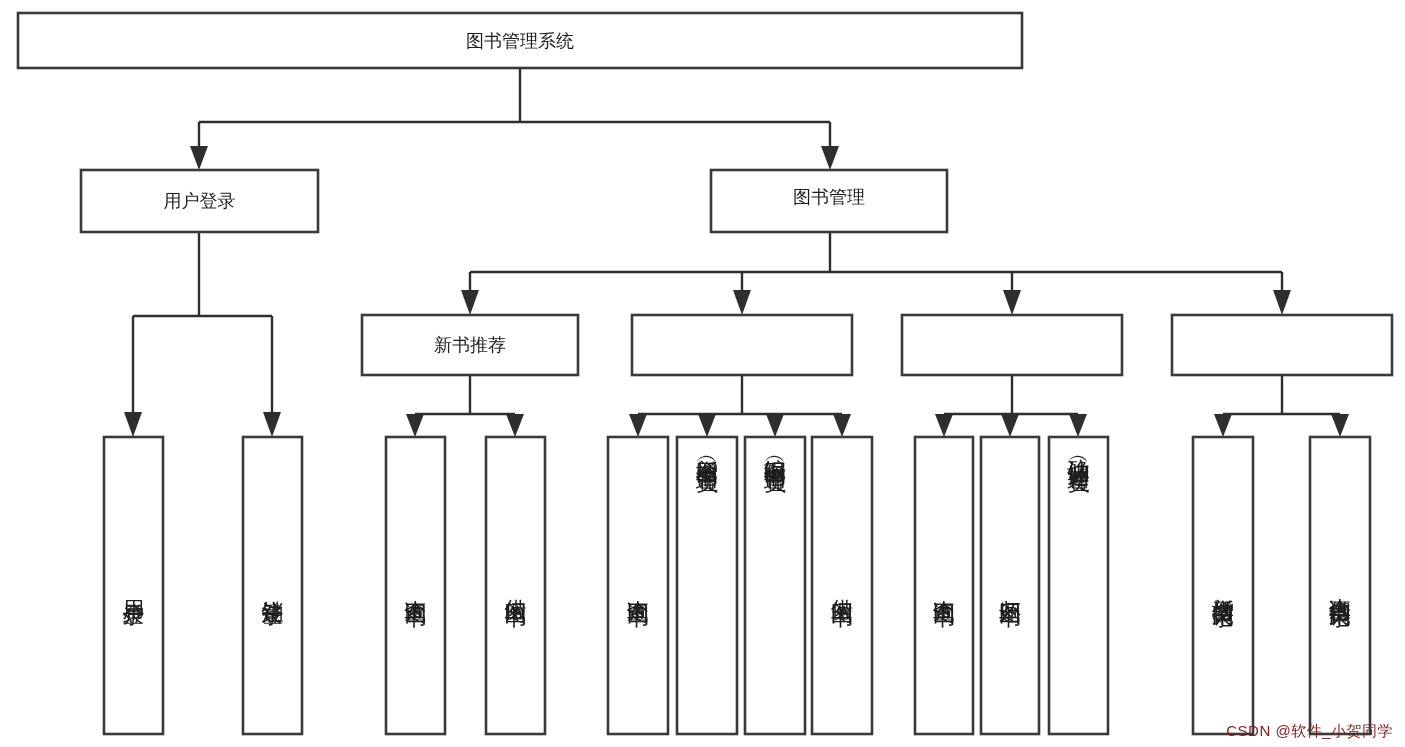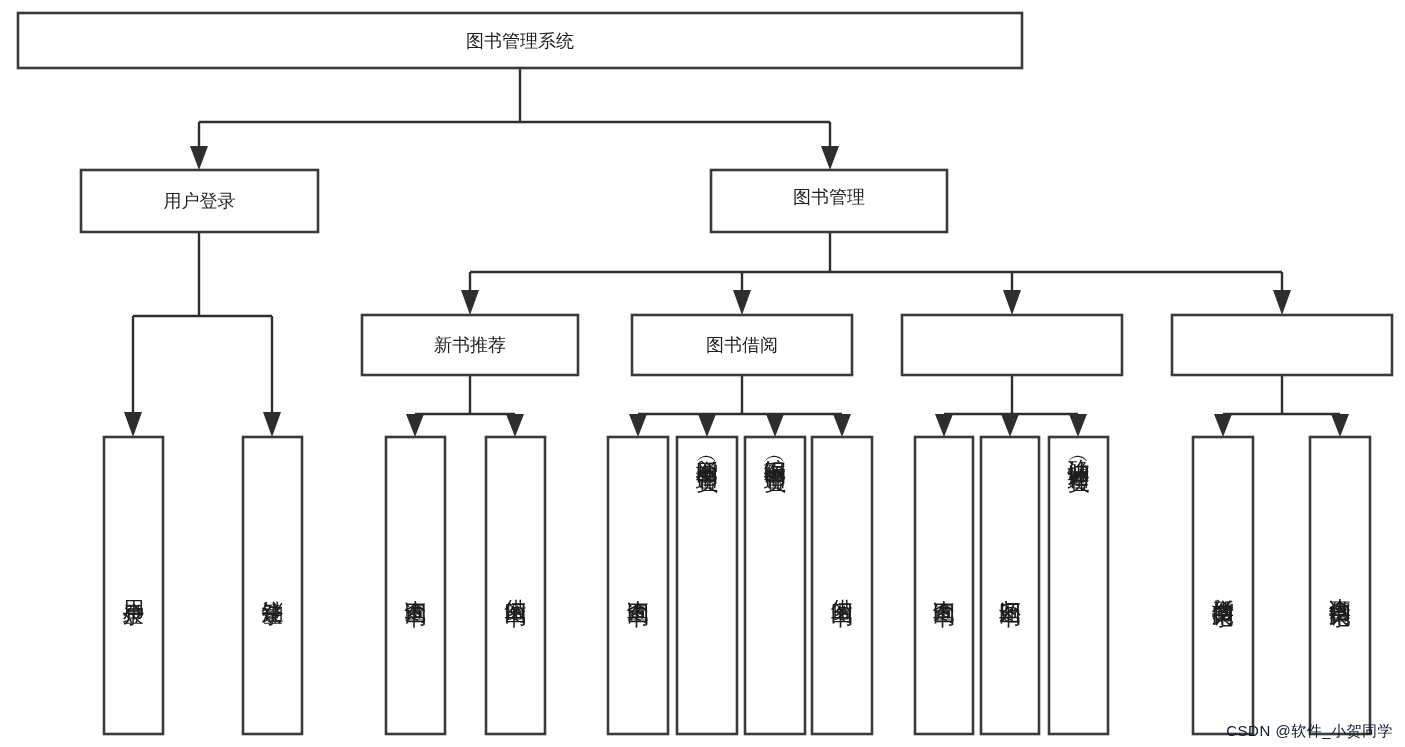--- a/index.html
+++ b/index.html
@@ -63,21 +63,21 @@
     justify-content: center;
     font-size: 18px;
     color: #1d1d1d;
     pointer-events: none;
   }
   #watermark {
     position: absolute;
     right: 12px;
     bottom: 6px;
     font-size: 15px;
-    color: #0f172a;
+    color: #7f1d1d;
     letter-spacing: 0.5px;
     font-family: "Liberation Sans", "DejaVu Sans", sans-serif;
   }
 </style>
 </head>
 <body>
 
 <div id="diagram-root">
 
   <svg id="flow" viewBox="0 0 1405 747">
@@ -165,21 +165,20 @@
       <rect class="nodebox" x="1310" y="437" width="60" height="297"></rect>
     </g>
   </svg>
 
   <div class="htext" style="left:18px; top:13px; width:1004px; height:55px;">图书管理系统</div>
 
   <div class="htext" style="left:81px; top:170px; width:237px; height:62px;">用户登录</div>
   <div class="htext" style="left:711px; top:170px; width:236px; height:53px;">图书管理</div>
 
   <div class="htext" style="left:362px; top:315px; width:216px; height:60px;">新书推荐</div>
-  <div class="htext" style="left:632px; top:315px; width:220px; height:60px;">图书借阅</div>
 
   <div class="vlabel-wrap" style="left:104px; top:437px; width:59px; height:297px;">
     <span class="vtext">用户登录</span>
   </div>
   <div class="vlabel-wrap" style="left:243px; top:437px; width:59px; height:297px;">
     <span class="vtext">注销登录</span>
   </div>
 
   <div class="vlabel-wrap" style="left:386px; top:437px; width:59px; height:297px;">
     <span class="vtext">查询图书</span>

